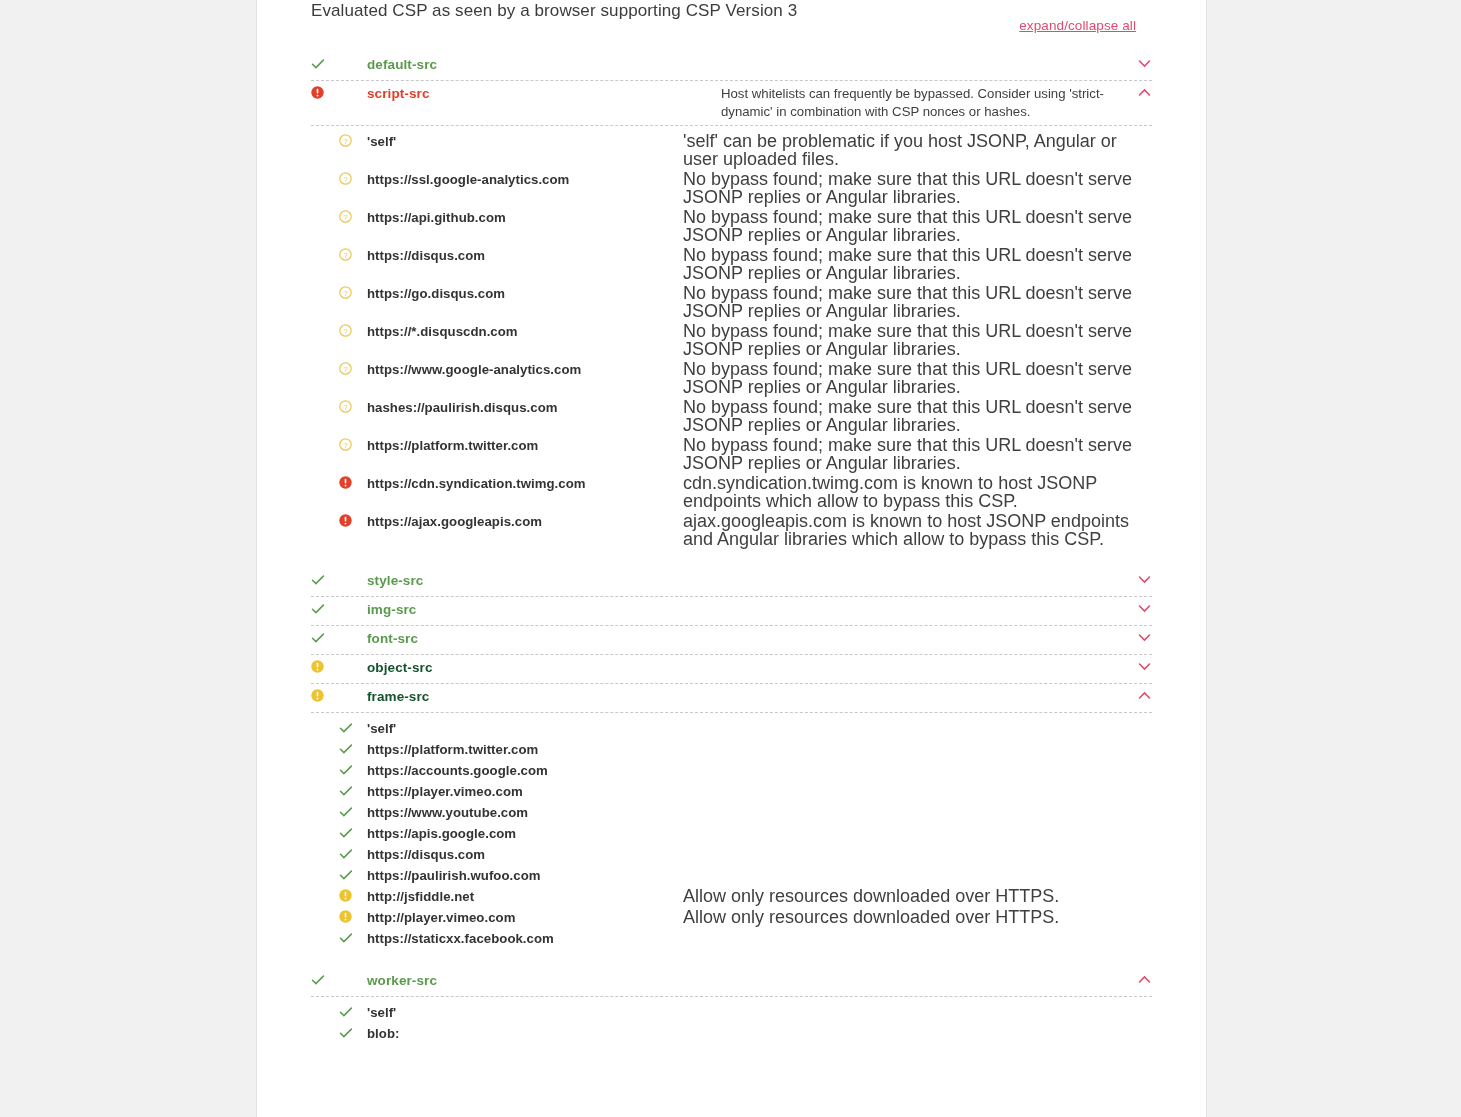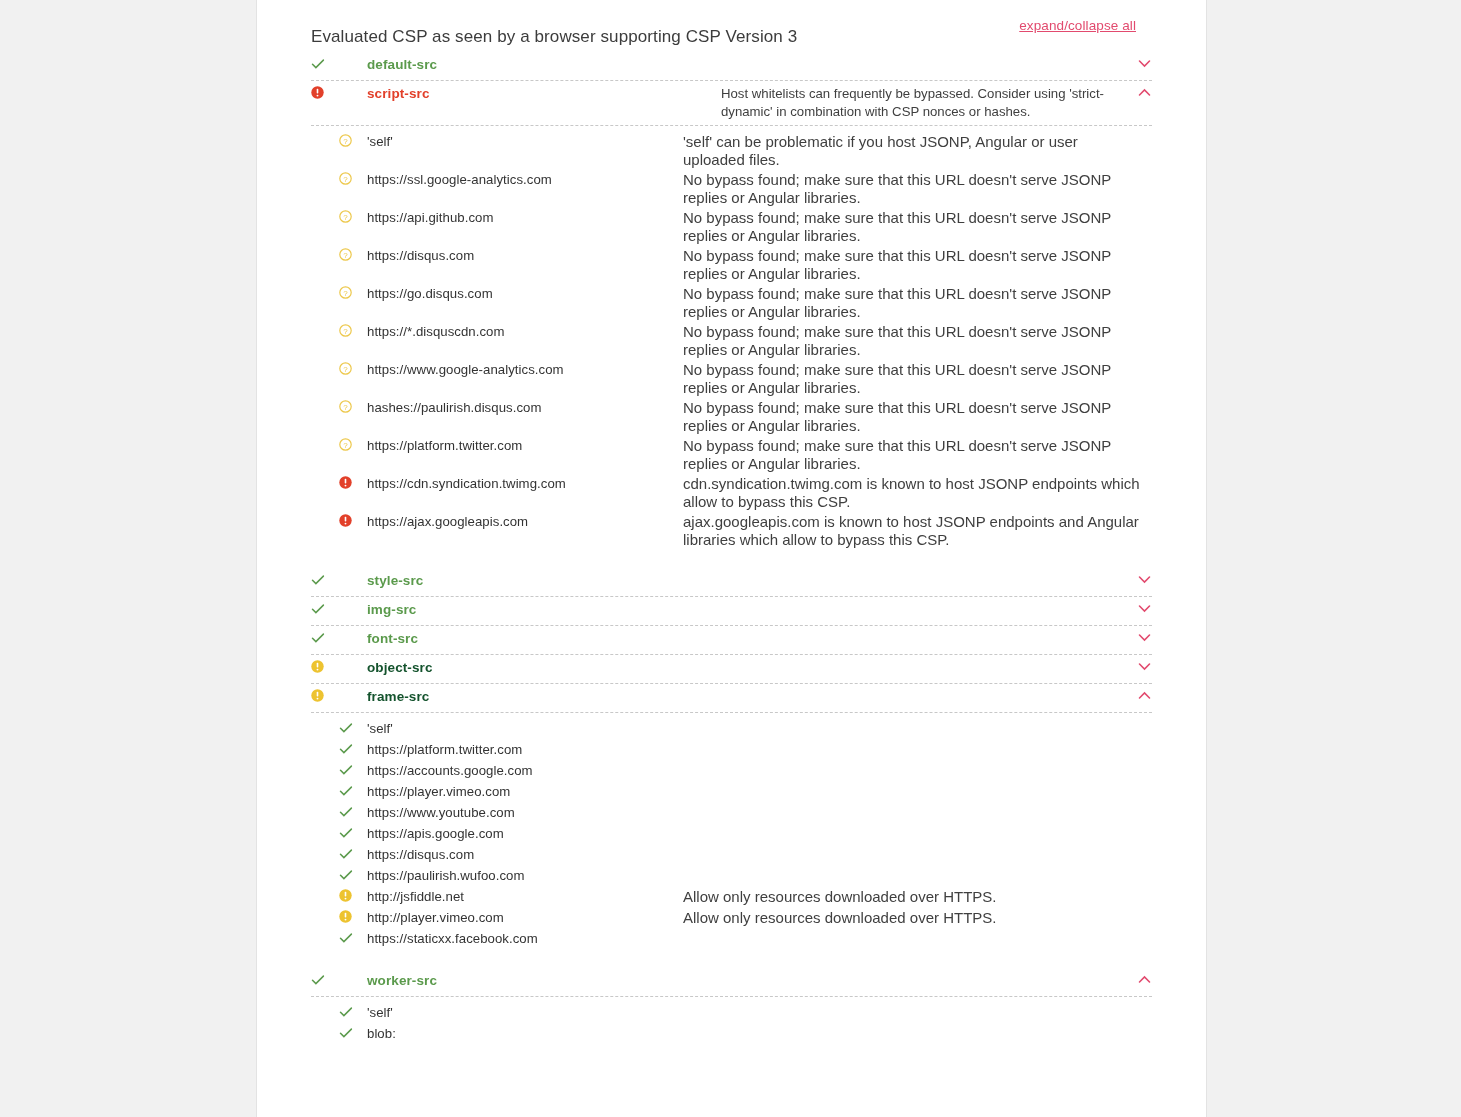--- a/index.html
+++ b/index.html
@@ -23,21 +23,20 @@
     min-height: 1117px;
     background: #ffffff;
     border-left: 1px solid #e3e3e3;
     border-right: 1px solid #e3e3e3;
   }
   .content {
     padding: 0 54px 0 54px;
   }
   .header-row {
     position: relative;
-    padding-top: 26px;
     height: 52px;
   }
   .page-title {
     font-size: 17px;
     color: #3c3c3c;
     font-weight: 400;
     letter-spacing: 0.1px;
     line-height: 22px;
     margin: 0;
   }
@@ -111,24 +110,25 @@
     padding-left: 28px;
     padding-top: 1px;
     box-sizing: content-box;
   }
   .val-name {
     flex: 0 0 316px;
     font-size: 13.2px;
     color: #333333;
     line-height: 18px;
     letter-spacing: 0.05px;
+    font-weight: bold;
   }
   .val-desc {
     flex: 1 1 auto;
-    font-size: 15px;
+    font-size: 18px;
     color: #3f3f3f;
     line-height: 17.5px;
     max-width: 460px;
   }
 
   
   .icon { display: inline-block; vertical-align: top; line-height: 0; }
   svg { display: block; }
 </style>
 </head>

